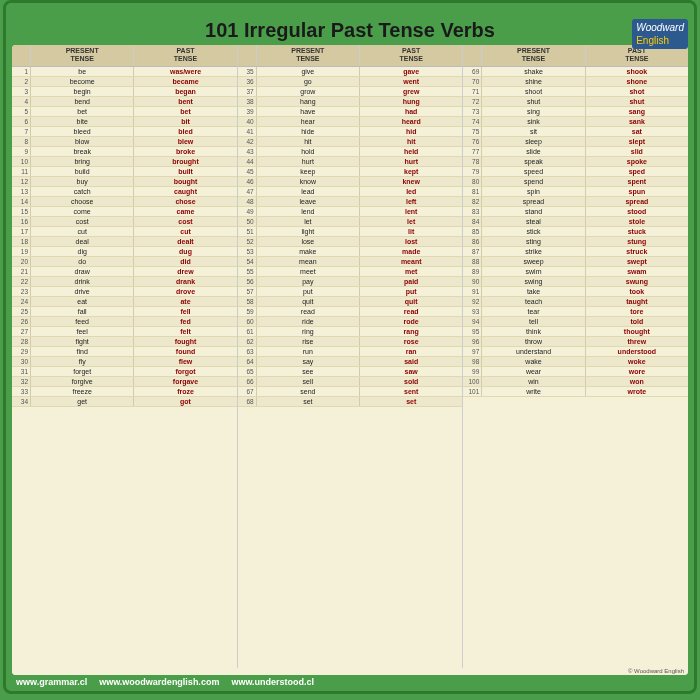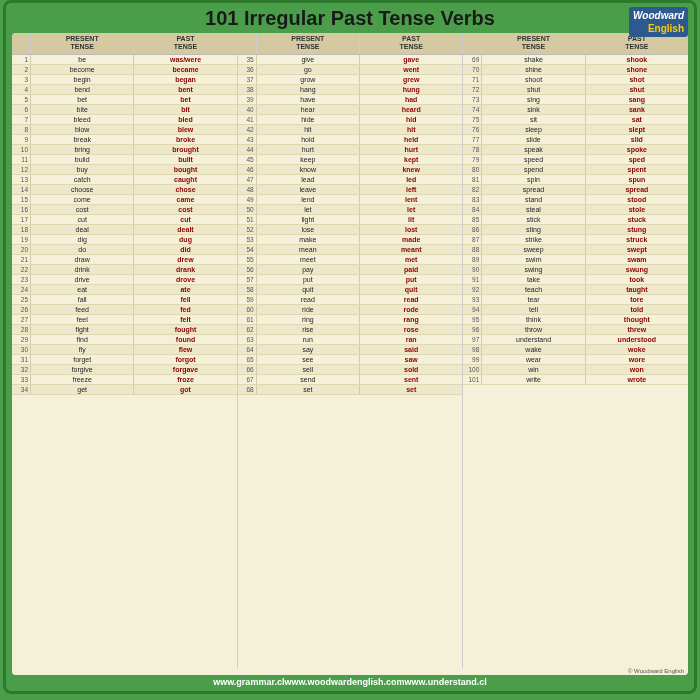--- a/index.html
+++ b/index.html
@@ -15,21 +15,21 @@
     }
     .outer-border {
       width: 694px;
       height: 694px;
       background: #4a9e4a;
       border: 3px solid #2d7a2d;
       border-radius: 8px;
       display: flex;
       flex-direction: column;
       align-items: center;
-      padding: 4px 6px 2px 6px;
+      padding: 16px 6px 2px 6px;
     }
     .title-row {
       display: flex;
       align-items: center;
       justify-content: center;
       width: 100%;
       margin-bottom: 3px;
       position: relative;
     }
     .main-title {
@@ -39,25 +39,25 @@
       text-align: center;
       flex: 1;
     }
     .logo-box {
       position: absolute;
       right: 0;
       top: 0;
       background: #2d5a8e;
       color: white;
       font-size: 9px;
-      font-weight: bold;
+      font-weight: normal;
       padding: 2px 4px;
       border-radius: 3px;
       line-height: 1.3;
-      text-align: right;
+      text-align: left;
     }
     .logo-box .woodward { font-size: 10px; font-style: italic; }
     .logo-box .english-logo { font-size: 10px; color: #ffcc00; }
     .content-area {
       background: #f5f0d8;
       width: 100%;
       flex: 1;
       display: flex;
       flex-direction: column;
       border-radius: 4px;
@@ -129,25 +129,26 @@
       text-align: center;
       font-size: 7px;
       color: #8b0000;
       font-weight: bold;
       padding: 1px 1px;
       border-left: 1px solid #d4cba8;
     }
     .footer-row {
       background: #4a9e4a;
       display: flex;
-      justify-content: center;
+      justify-content: flex-start;
       align-items: center;
       padding: 2px 4px;
       width: 100%;
       border-radius: 0 0 4px 4px;
+      gap: 12px;
     }
     .footer-link {
       color: white;
       font-size: 9px;
       font-weight: bold;
     }
     .copyright-row {
       display: flex;
       justify-content: flex-end;
       font-size: 6px;
@@ -704,15 +705,15 @@
         </div>
       </div>
     <div class="copyright-row">
       <span>© Woodward English</span>
     </div>
   </div>
 
   <div class="footer-row">
     <span class="footer-link">www.grammar.cl</span>
     <span class="footer-link">www.woodwardenglish.com</span>
-    <span class="footer-link">www.understand.cl</span>
+    <span class="footer-link">www.understood.cl</span>
   </div>
 </div>
 
 </body></html>

